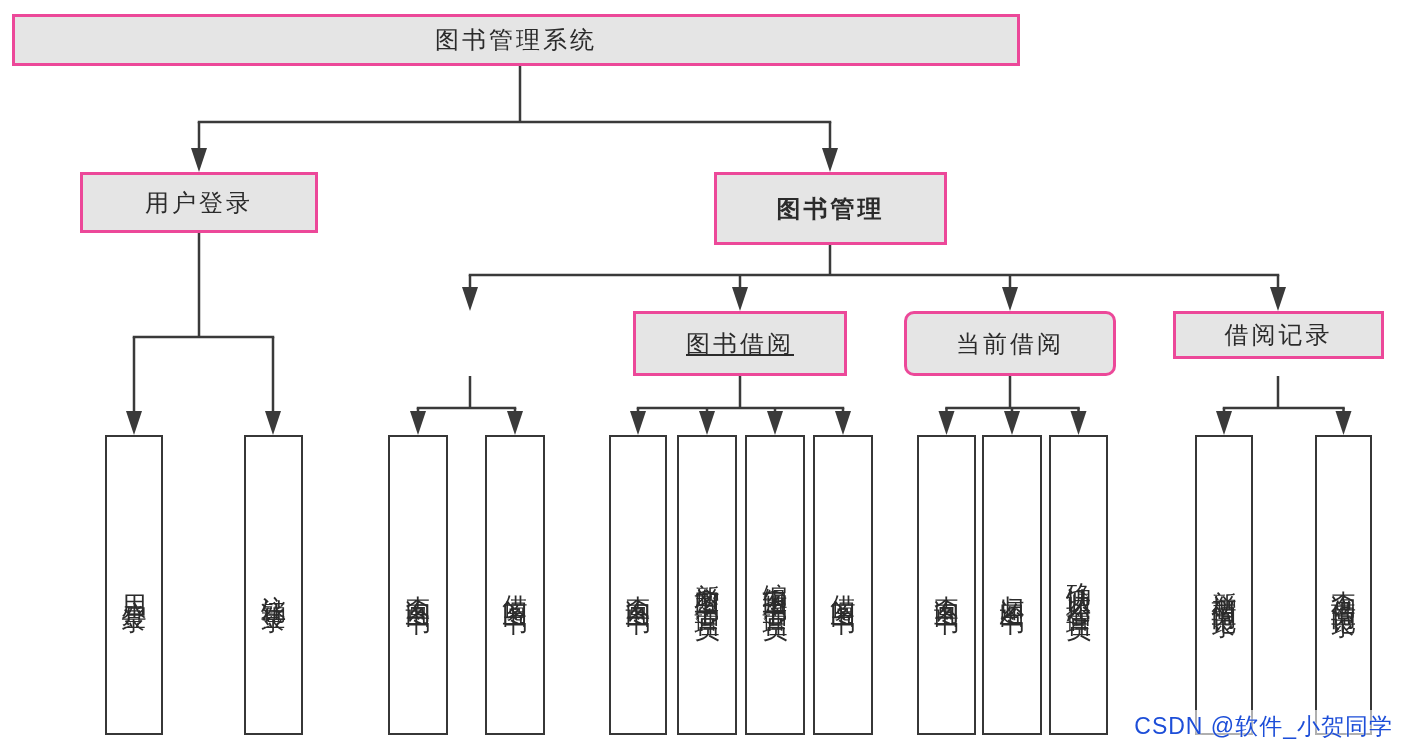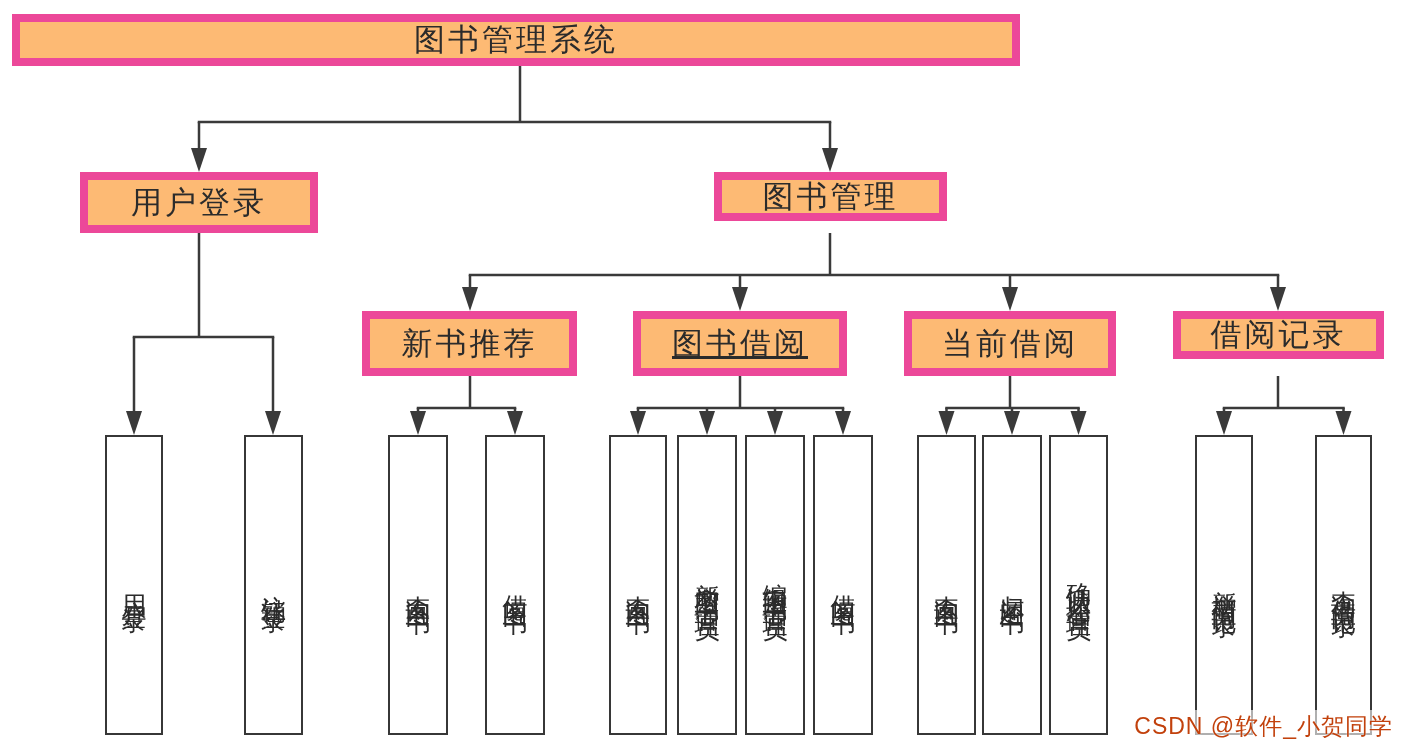--- a/index.html
+++ b/index.html
@@ -28,26 +28,26 @@
     stroke: #3a3a3a;
     stroke-width: 2.5;
   }
   .connectors polygon {
     fill: #3a3a3a;
     stroke: none;
   }
   .hbox {
     position: absolute;
     box-sizing: border-box;
-    border: 8px solid #ec4899;
-    background: #fdba74;
+    border: 3px solid #ec4899;
+    background: #e5e5e5;
     display: flex;
     align-items: center;
     justify-content: center;
-    font-size: 31px;
+    font-size: 24px;
     letter-spacing: 3px;
     white-space: nowrap;
     z-index: 2;
   }
   .leaf {
     position: absolute;
     box-sizing: border-box;
     top: 435px;
     height: 300px;
     border: 2.5px solid #373737;
@@ -61,21 +61,21 @@
     letter-spacing: 5px;
     line-height: 1.16;
     z-index: 2;
   }
   .watermark {
     position: absolute;
     right: 9px;
     bottom: 4px;
     font-size: 23px;
     letter-spacing: 1px;
-    color: #c2410c;
+    color: #1d4ed8;
     background: rgba(255, 255, 255, 0.6);
     text-shadow: 0 0 2px rgba(255, 255, 255, 0.95);
     padding: 1px 3px;
     white-space: nowrap;
     z-index: 5;
   }
 </style>
 </head>
 <body>
 
@@ -153,25 +153,24 @@
       <line x1="1224" y1="408" x2="1224" y2="413"></line>
       <polygon points="1216,411 1232,411 1224,435"></polygon>
       <line x1="1343.5" y1="408" x2="1343.5" y2="413"></line>
       <polygon points="1335.5,411 1351.5,411 1343.5,435"></polygon>
     </g>
   </svg>
 
   <div class="hbox" style="left:12px; top:14px; width:1008px; height:52px;">图书管理系统</div>
 
   <div class="hbox" style="left:80px; top:172px; width:238px; height:61px;">用户登录</div>
-  <div class="hbox" style="left:714px; top:172px; width:233px; height:49px;">图书管理</div>
+  <div class="hbox" style="left:714px; top:172px; width:233px; height:73px;font-weight:bold;">图书管理</div>
 
-  <div class="hbox" style="left:362px; top:311px; width:215px; height:65px;">新书推荐</div>
   <div class="hbox" style="left:633px; top:311px; width:214px; height:65px;text-decoration:underline;">图书借阅</div>
-  <div class="hbox" style="left:904px; top:311px; width:212px; height:65px;">当前借阅</div>
+  <div class="hbox" style="left:904px; top:311px; width:212px; height:65px;border-radius:10px;">当前借阅</div>
   <div class="hbox" style="left:1173px; top:311px; width:211px; height:48px;">借阅记录</div>
 
   <div class="leaf" style="left:105px; width:58px;">用户登录</div>
   <div class="leaf" style="left:244px; width:59px;">注销登录</div>
 
   <div class="leaf" style="left:388px; width:60px;">查询图书</div>
   <div class="leaf" style="left:485px; width:60px;">借阅图书</div>
 
   <div class="leaf" style="left:609px; width:58px;">查询图书</div>
   <div class="leaf" style="left:677px; width:60px;">新增图书（管理员）</div>

